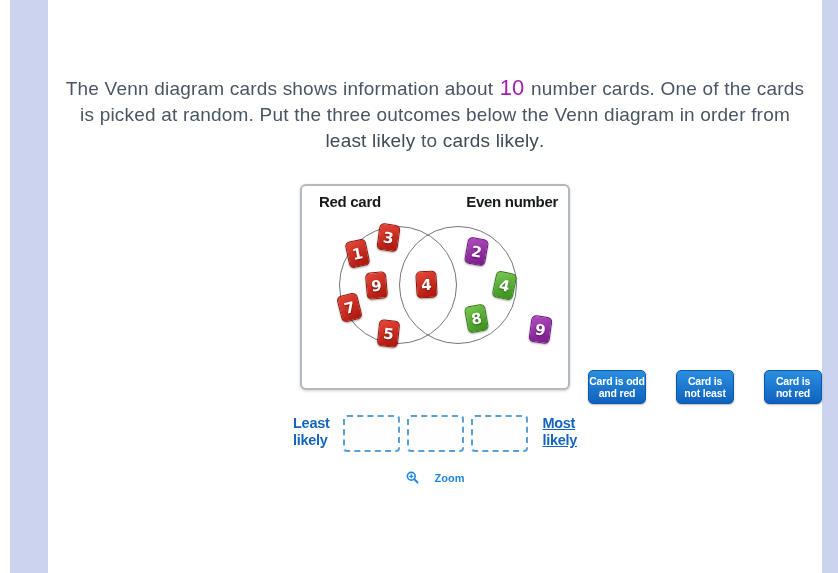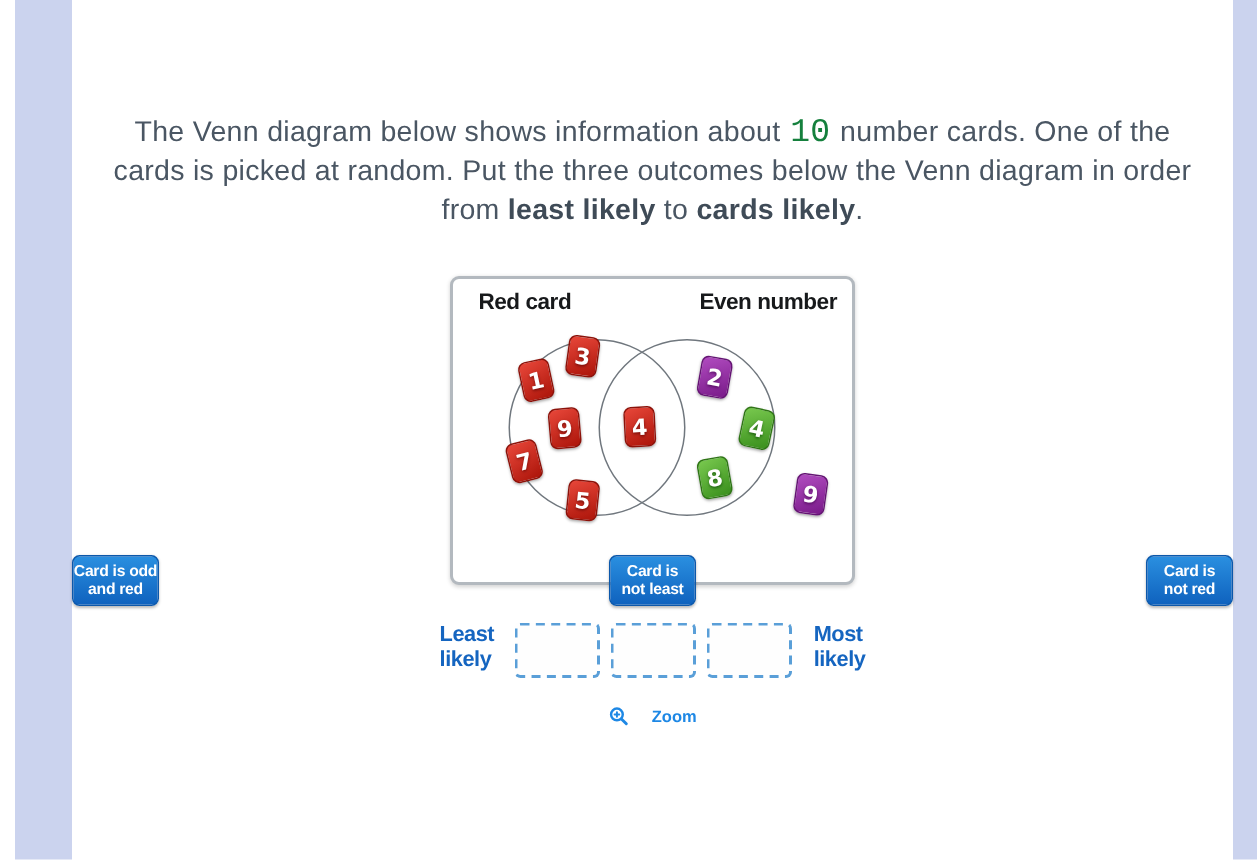--- a/index.html
+++ b/index.html
@@ -19,24 +19,24 @@
     background:#ffffff;
   }
 
   
   .question {
     position:absolute; top:76px; left:50%; transform:translateX(-50%);
     width:740px; text-align:center;
     font-size:19px; line-height:26px; letter-spacing:.2px;
     color:#4a5663; font-weight:500;
   }
-  .question b { font-weight:700; color:#3f4b57; }
+  .question b { font-weight:400; color:#3f4b57; }
   .math-num {
-    font-family:Liberation Mono, monospace;
-    font-size:22px; color:#15803d; line-height:0; padding:0 1px;
+    font-family:Liberation Sans, sans-serif;
+    font-size:22px; color:#a21caf; line-height:0; padding:0 1px;
   }
 
   
   .venn-panel {
     position:absolute; top:184px; left:50%; transform:translateX(-50%);
     width:270px; height:206px;
     background:#ffffff;
     border:2px solid #b3b9bf; border-radius:6px;
     box-shadow:0 1px 3px rgba(0,0,0,.18);
   }
@@ -70,21 +70,21 @@
     border:1px solid #2f7516; text-shadow:0 1px 2px rgba(0,60,0,.65);
   }
   .card-purple {
     background:linear-gradient(155deg,#b14cc0 0%,#7e1f8e 90%);
     border:1px solid #641473; text-shadow:0 1px 2px rgba(60,0,70,.65);
   }
 
   
   .options-row {
     position:absolute; top:370px; left:0; width:100%;
-    display:flex; justify-content:space-between; gap:30px;
+    display:flex; justify-content:flex-end; gap:30px;
   }
   .option-btn {
     width:58px; height:34px; border-radius:5px;
     background:linear-gradient(180deg,#2a8fe0 0%,#0f62be 100%);
     border:1px solid #0c58ab;
     box-shadow:0 1px 2px rgba(0,0,0,.28);
     color:#ffffff; font-weight:700; font-size:10.5px; line-height:12px;
     letter-spacing:-.2px; white-space:nowrap;
     display:flex; flex-direction:column; align-items:center; justify-content:center;
     cursor:grab;
@@ -93,21 +93,21 @@
   
   .order-row {
     position:absolute; top:415px; left:0; width:100%; height:44px;
     display:flex; justify-content:center; 
   }
   .order-label {
     font-weight:700; font-size:14.5px; line-height:17px;
     color:#1565c0; letter-spacing:-.3px;
   }
   .least-label { margin-right:14px; }
-  .most-label  { margin-left:14px; }
+  .most-label  { margin-left:14px;text-decoration:underline; }
   .drop-boxes { display:flex; gap:7px; }
   .drop-box {
     width:57px; height:37px; border-radius:4px;
     border:2px dashed #5a9fd8; background:#fefefe;
   }
 
   
   .zoom-row {
     position:absolute; top:471px; left:0; width:100%;
     display:flex; justify-content:center; align-items:center; gap:16px;
@@ -116,21 +116,21 @@
   .zoom-row svg { display:block; }
 </style>
 </head>
 <body>
 
 <div class="side-band band-left"></div>
 <div class="side-band band-right"></div>
 
 <div class="main">
 
-  <p class="question"><span>The Venn diagram below shows information about </span><span class="math-num">10</span><span> number cards. One of the cards is picked at random. Put the three outcomes below the Venn diagram in order from </span><b>least likely</b><span> to </span><b>cards likely</b><span>.</span></p>
+  <p class="question"><span>The Venn diagram cards shows information about </span><span class="math-num">10</span><span> number cards. One of the cards is picked at random. Put the three outcomes below the Venn diagram in order from </span><b>least likely</b><span> to </span><b>cards likely</b><span>.</span></p>
 
   <div class="venn-panel">
     <span class="venn-label venn-label-left">Red card</span>
     <span class="venn-label venn-label-right">Even number</span>
 
     <div class="circle circle-left"></div>
     <div class="circle circle-right"></div>
 
     <div class="card card-red" style="left: 76px; top: 38px; transform: rotate(8deg);">3</div>
     <div class="card card-red" style="left: 45px; top: 54px; transform: rotate(-12deg);">1</div>

